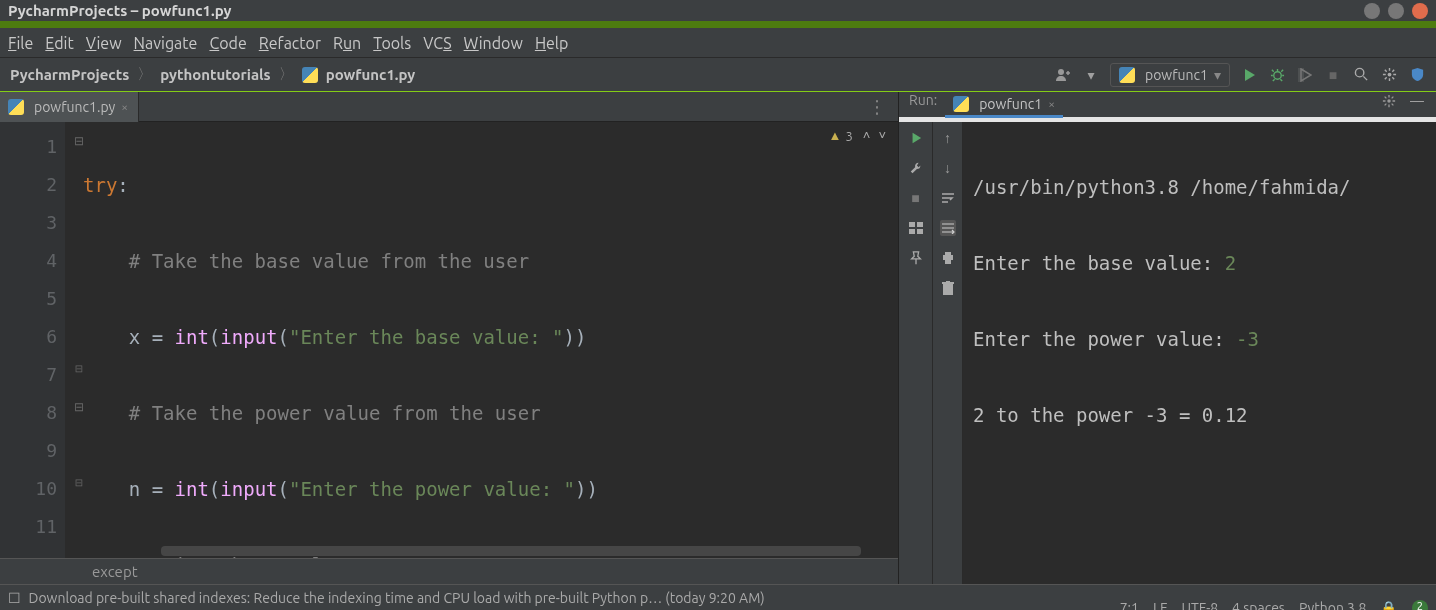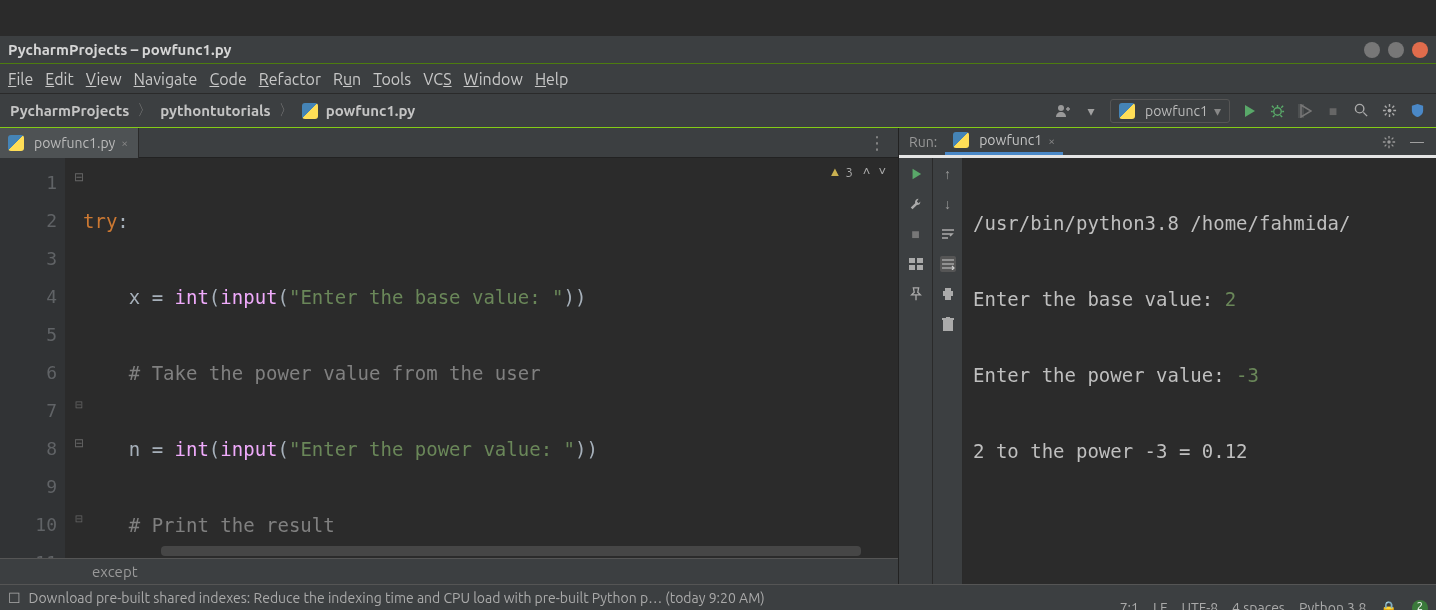--- a/index.html
+++ b/index.html
@@ -13,23 +13,22 @@
     overflow: hidden;
     display: flex;
     flex-direction: column;
   }
   .titlebar {
     height: 28px;
     background: #3c3f41;
     display: flex;
     align-items: center;
     padding: 0 8px;
-    border-bottom: 1px solid #4d7c0f;
+    border-bottom: 7px solid #4d7c0f;
     position: relative;
-    margin-top: 36px;
   }
   .titlebar .title { font-size: 15px; font-weight: bold; color: #d5d5d5; }
   .titlebar .win-controls { margin-left: auto; display: flex; gap: 8px; }
   .win-btn { width: 16px; height: 16px; border-radius: 50%; }
   .win-min { background: #777; }
   .win-max { background: #777; }
   .win-close { background: #e06c4c; }
 
   .menubar {
     height: 30px;
@@ -138,23 +137,23 @@
     align-items: center;
     border-top: 1px solid #555;
   }
   .hscroll { position: absolute; bottom: 2px; left: 96px; height: 10px; width: 700px; background: rgba(120,120,120,.35); border-radius: 4px; }
 
   .run-pane { flex: 1; display: flex; flex-direction: column; background: #2b2b2b; }
   .run-header {
     height: 30px;
     background: #3c3f41;
     display: flex;
-    align-items: center;
+    align-items: flex-start;
     padding: 0 10px;
-    border-bottom: 3px solid #e5e5e5;
+    border-bottom: 5px solid #e5e5e5;
     gap: 8px;
   }
   .run-header .run-label { color: #999; font-size: 14px; }
   .run-tab {
     display: flex; align-items: center; gap: 6px;
     padding: 0 8px;
     height: 26px;
     border-bottom: 3px solid #4a88c7;
     color: #c4c4c4;
   }
@@ -320,20 +319,21 @@
           <span></span>
           <span></span>
           <span></span>
         <span style="font-size:10px">⊟</span>
         <span>⊟</span>
         <span></span>
         <span style="font-size:10px">⊟</span>
       </div>
       <div class="code">
 <div><span class="kw">try</span><span>:</span></div>
+<div>    <span class="cmt"># Take the base value from the user</span></div>
 <div>    <span>x = </span><span class="fn">int</span><span>(</span><span class="fn">input</span><span>(</span><span class="str">"Enter the base value: "</span><span>))</span></div>
 <div>    <span class="cmt"># Take the power value from the user</span></div>
 <div>    <span>n = </span><span class="fn">int</span><span>(</span><span class="fn">input</span><span>(</span><span class="str">"Enter the power value: "</span><span>))</span></div>
 <div>    <span class="cmt"># Print the result</span></div>
 
 
 
 
 
         <div class="hscroll"></div>

